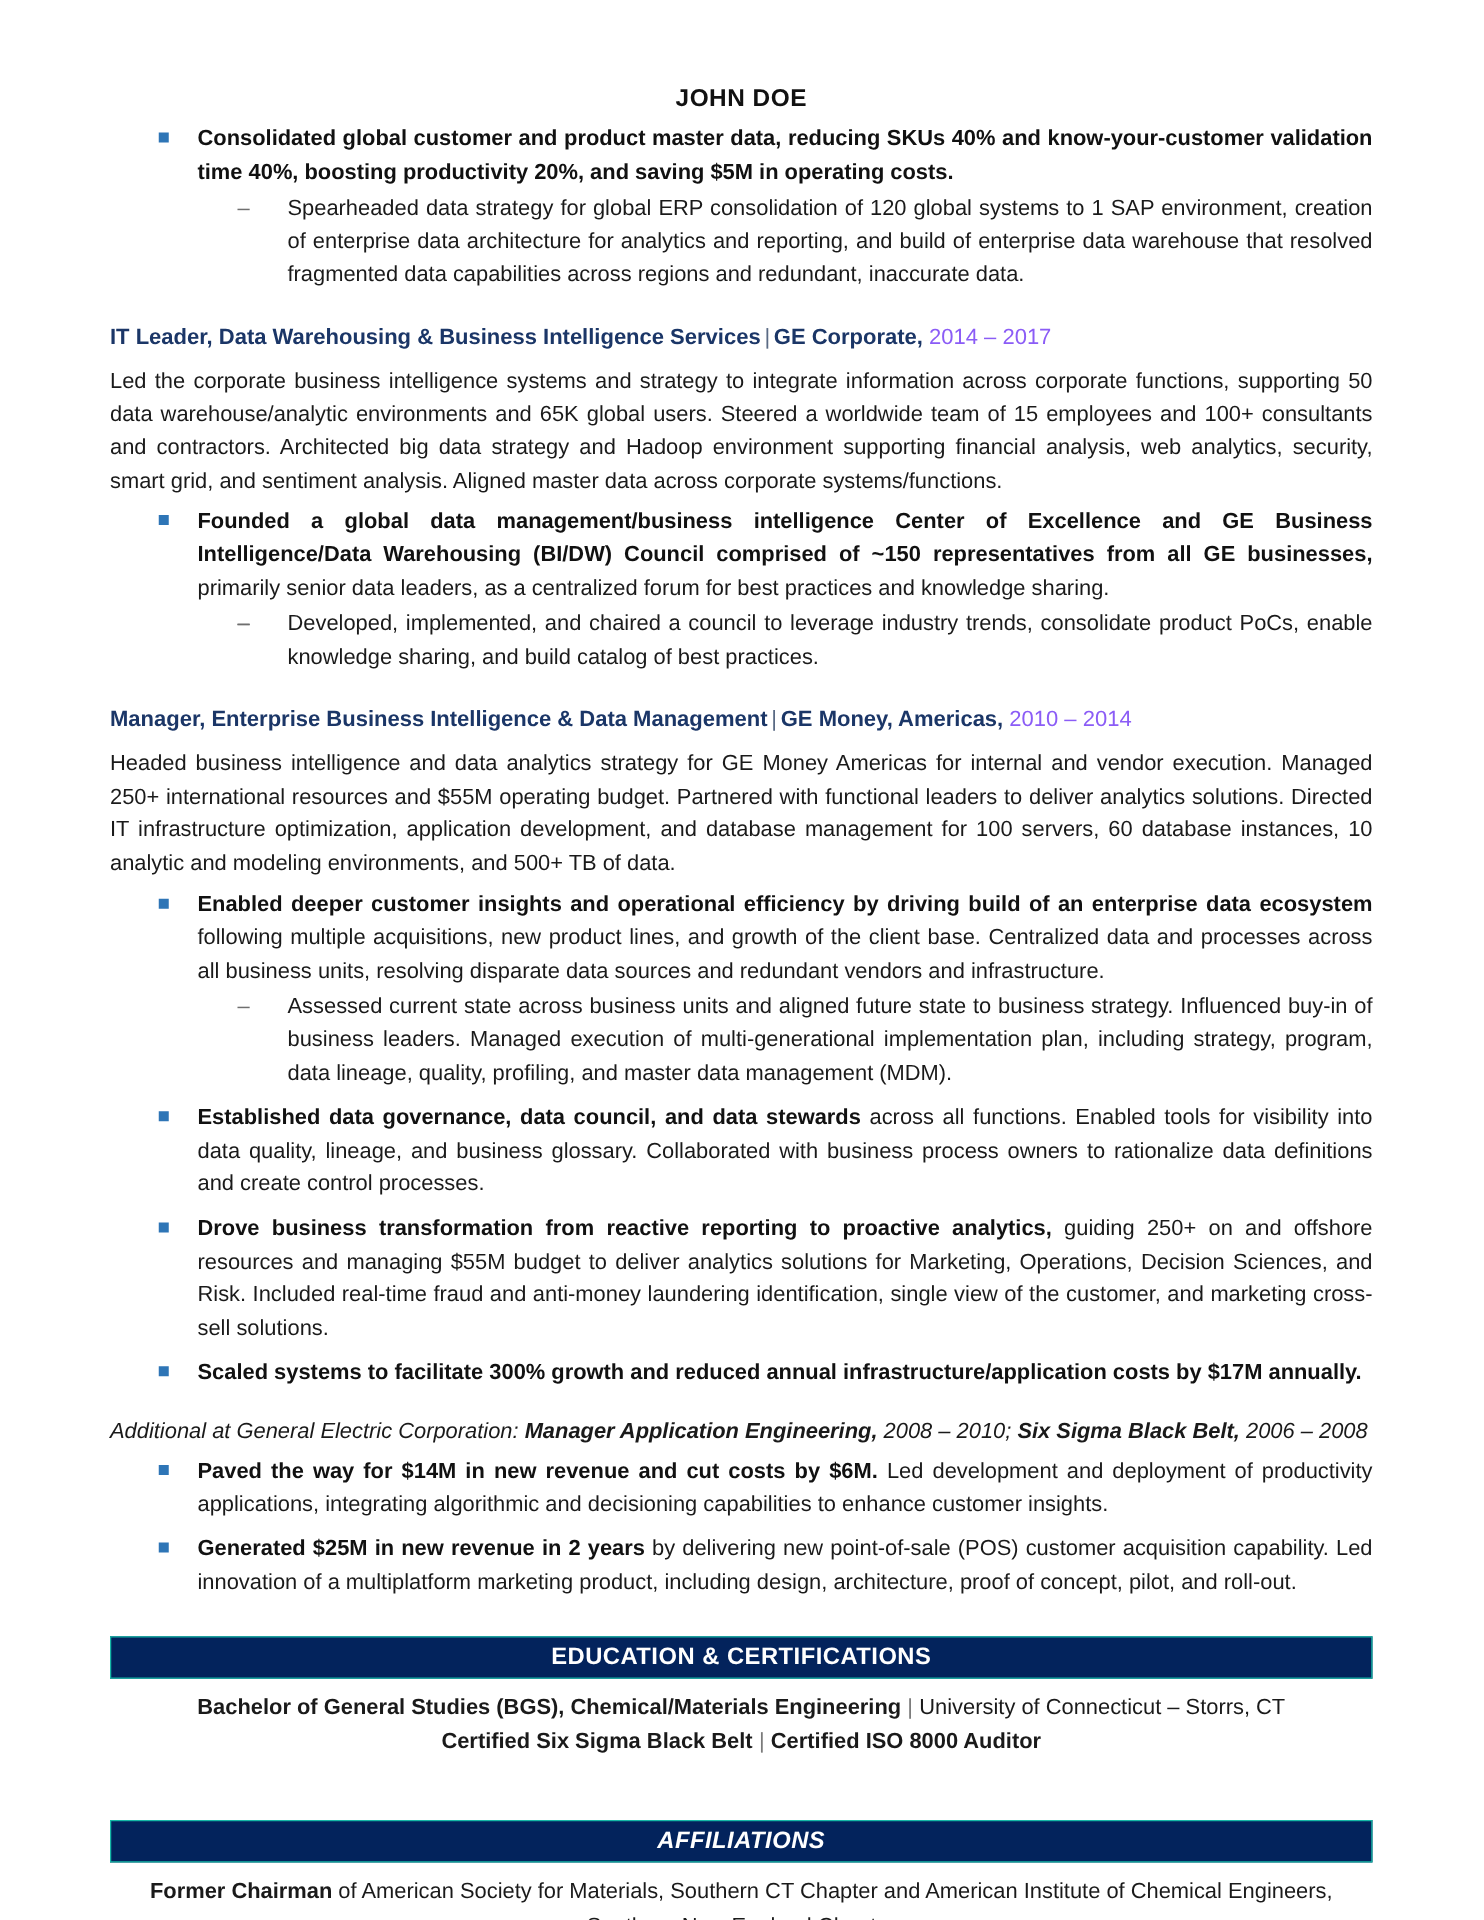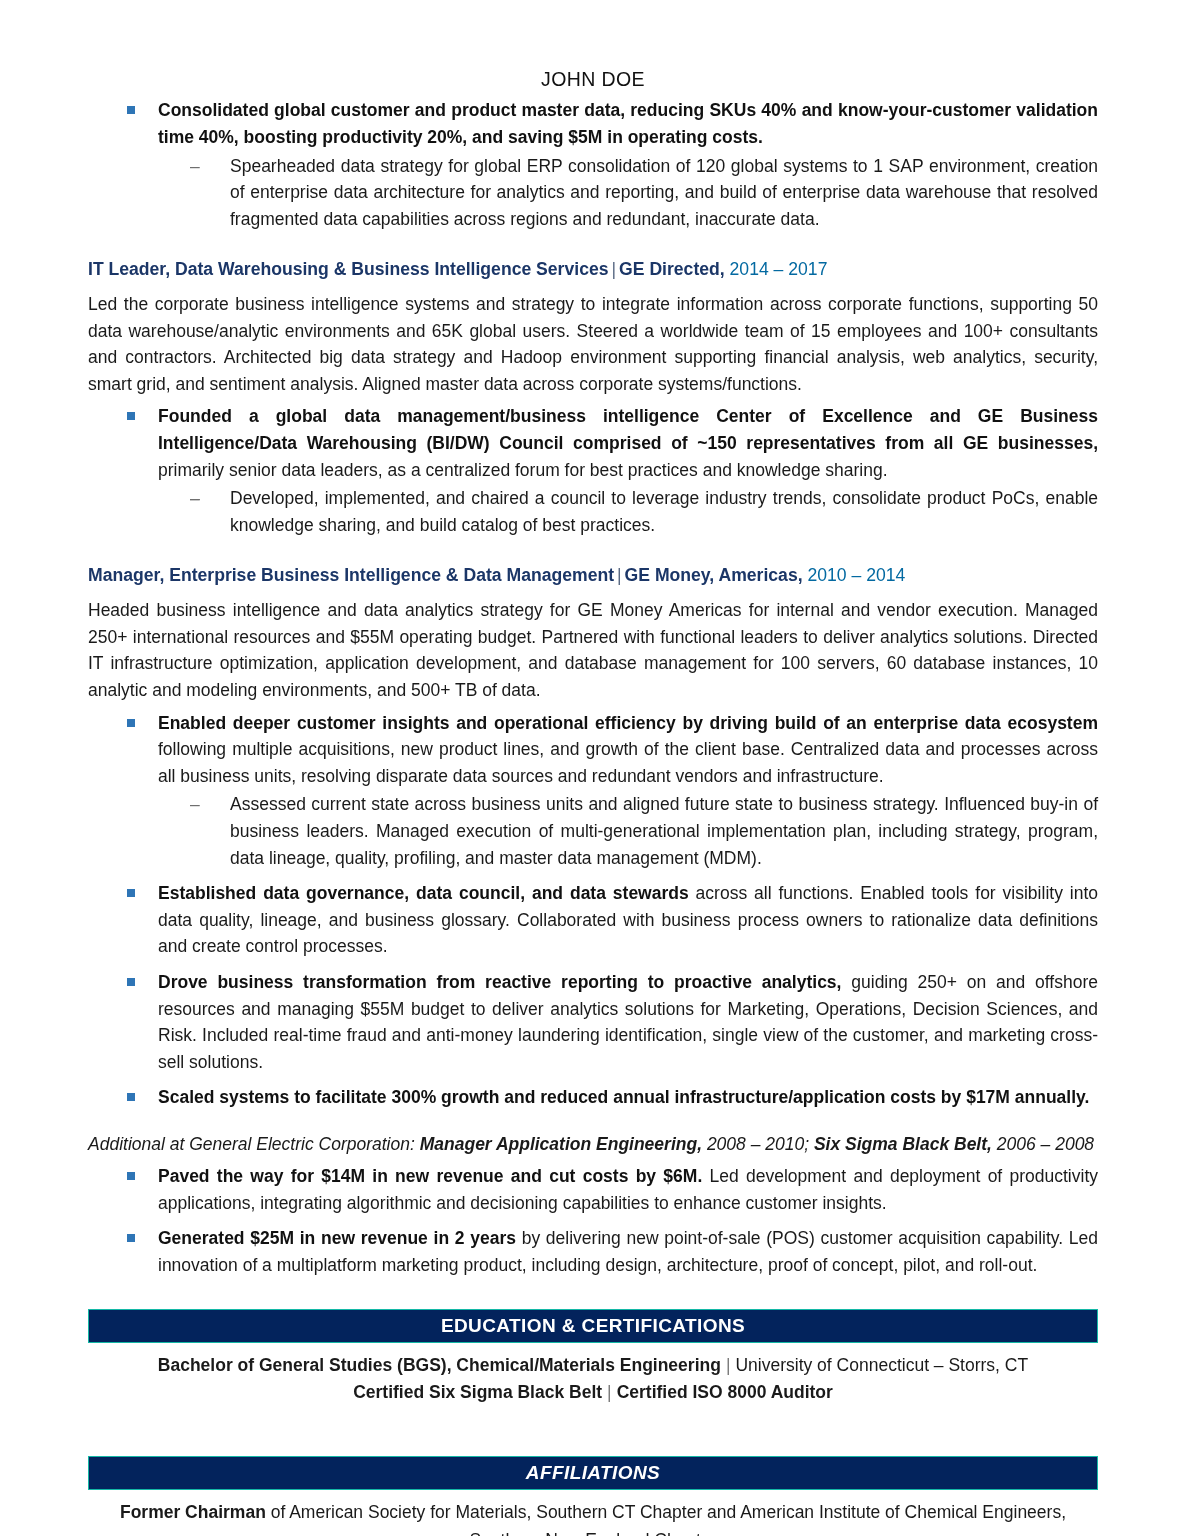--- a/index.html
+++ b/index.html
@@ -28,21 +28,21 @@
     position: absolute;
     left: 88px;
     top: 0;
     width: 1010px;
   }
 
   
   .doc-name {
     text-align: center;
     font-size: 19.5px;
-    font-weight: normal;
+    font-weight: bold;
     letter-spacing: 0.4px;
     color: #111111;
     margin-top: 68px;
     margin-bottom: 0;
     line-height: 1.2;
   }
 
   
   .para {
     font-size: 17.5px;
@@ -62,21 +62,21 @@
     margin-bottom: 2px;
     line-height: 1.35;
   }
   .job-heading .sep {
     font-weight: normal;
     color: #5a6a84;
     padding: 0 3px;
   }
   .job-heading .dates {
     font-weight: normal;
-    color: #0369a1;
+    color: #8b5cf6;
   }
 
   
   ul.lvl1 {
     list-style: none;
     margin: 6px 0 0 0;
     padding: 0;
   }
   ul.lvl1 > li {
     position: relative;
@@ -181,21 +181,21 @@
             <li>
               <span class="dash">–</span>
               <span>Spearheaded data strategy for global ERP consolidation of 120 global systems to 1 SAP environment, creation of enterprise data architecture for analytics and reporting, and build of enterprise data warehouse that resolved fragmented data capabilities across regions and redundant, inaccurate data.</span>
             </li>
           </ul>
         </li>
       </ul>
     </div>
 
     <div class="job-heading">
-      <span>IT Leader, Data Warehousing &amp; Business Intelligence Services</span><span class="sep">|</span><span>GE Directed,</span>
+      <span>IT Leader, Data Warehousing &amp; Business Intelligence Services</span><span class="sep">|</span><span>GE Corporate,</span>
       <span class="dates">2014 – 2017</span>
     </div>
     <p class="para first-para">Led the corporate business intelligence systems and strategy to integrate information across corporate functions, supporting 50 data warehouse/analytic environments and 65K global users. Steered a worldwide team of 15 employees and 100+ consultants and contractors. Architected big data strategy and Hadoop environment supporting financial analysis, web analytics, security, smart grid, and sentiment analysis. Aligned master data across corporate systems/functions.</p>
     <ul class="lvl1">
       <li>
         <span class="sq"></span>
         <b>Founded a global data management/business intelligence Center of Excellence and GE Business Intelligence/Data Warehousing (BI/DW) Council comprised of ~150 representatives from all GE businesses,</b><span> primarily senior data leaders, as a  centralized forum for best practices and knowledge sharing.</span>
         <ul class="lvl2">
           <li>
             <span class="dash">–</span>

